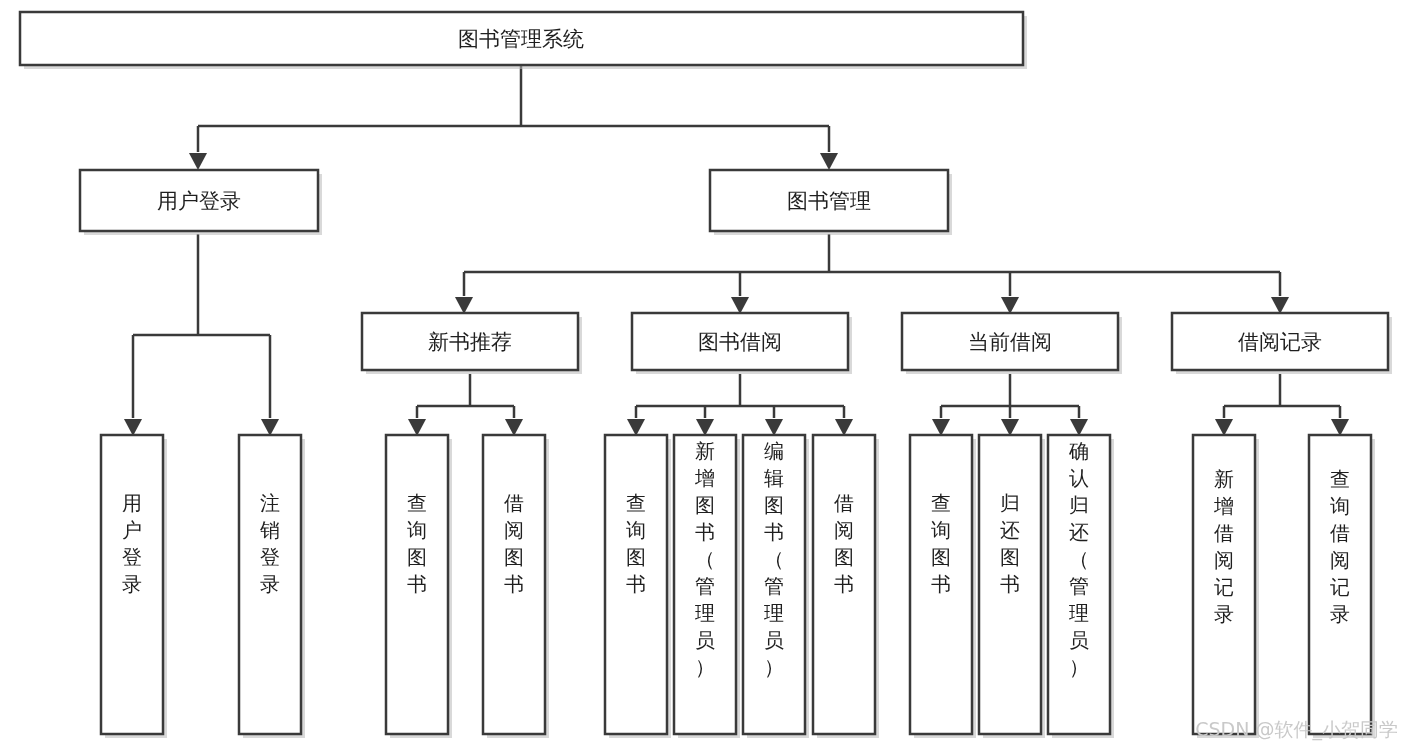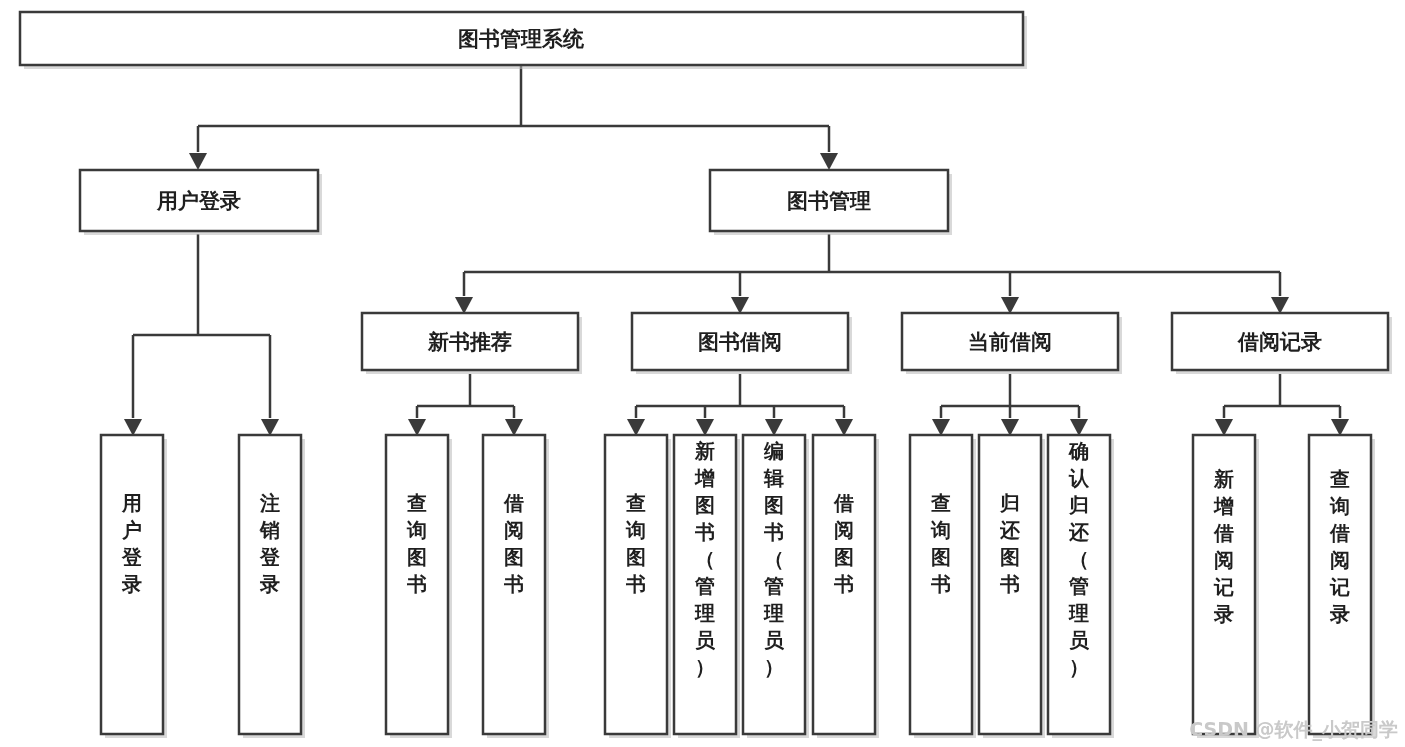--- a/index.html
+++ b/index.html
@@ -14,21 +14,20 @@
     position: relative;
     font-family: "DejaVu Sans", "Liberation Sans", sans-serif;
     overflow: hidden;
   }
   #diagram-root {
     position: absolute;
     left: 0;
     top: 0;
     width: 1405px;
     height: 561px;
-    font-weight: bold;
   }
   svg.diagram {
     display: block;
     width: 1405px;
     height: 747px;
   }
   .node-rect {
     fill: #ffffff;
     stroke: #3a3a3a;
     stroke-width: 2.5;

